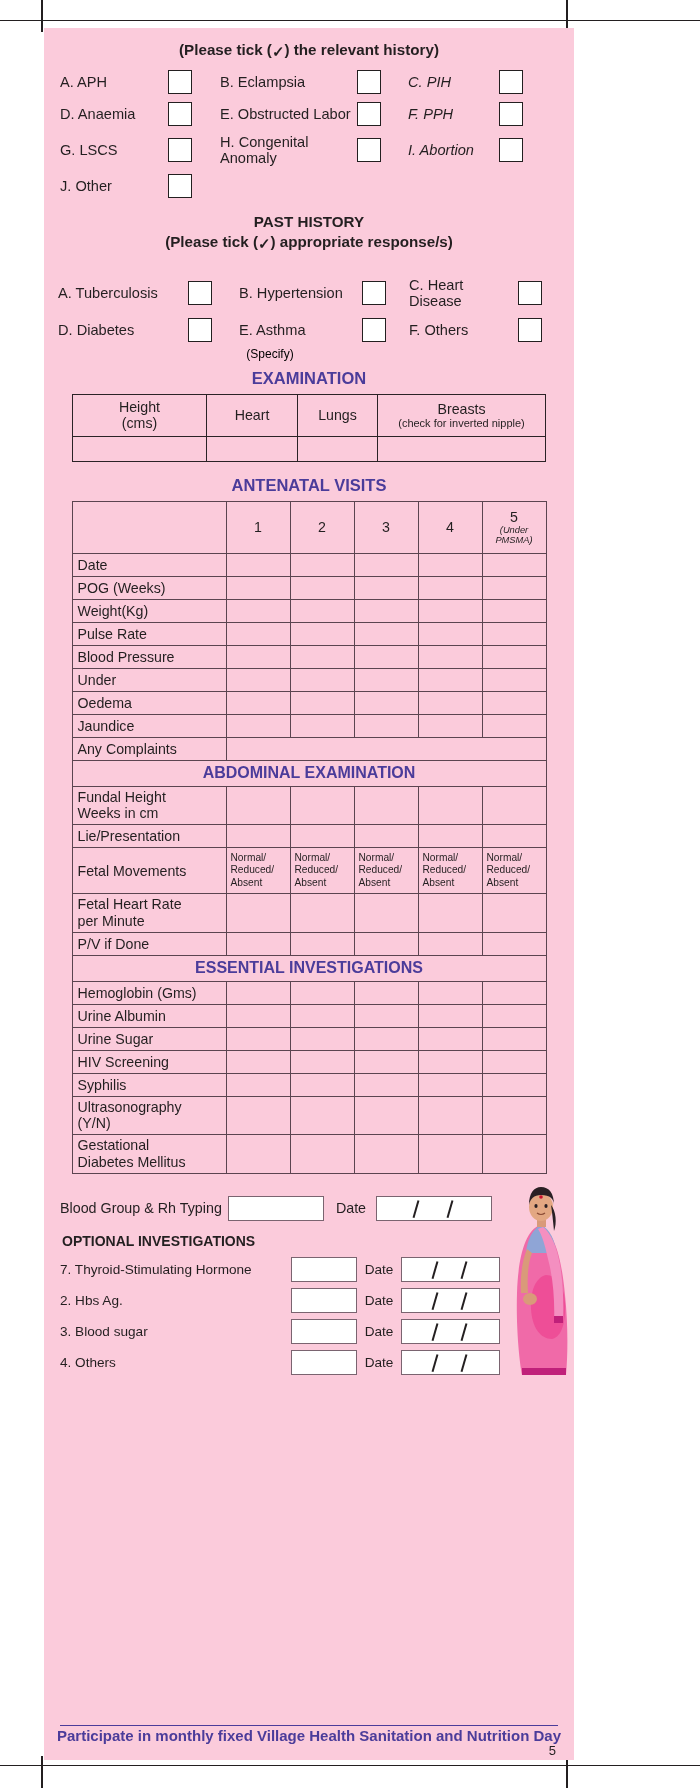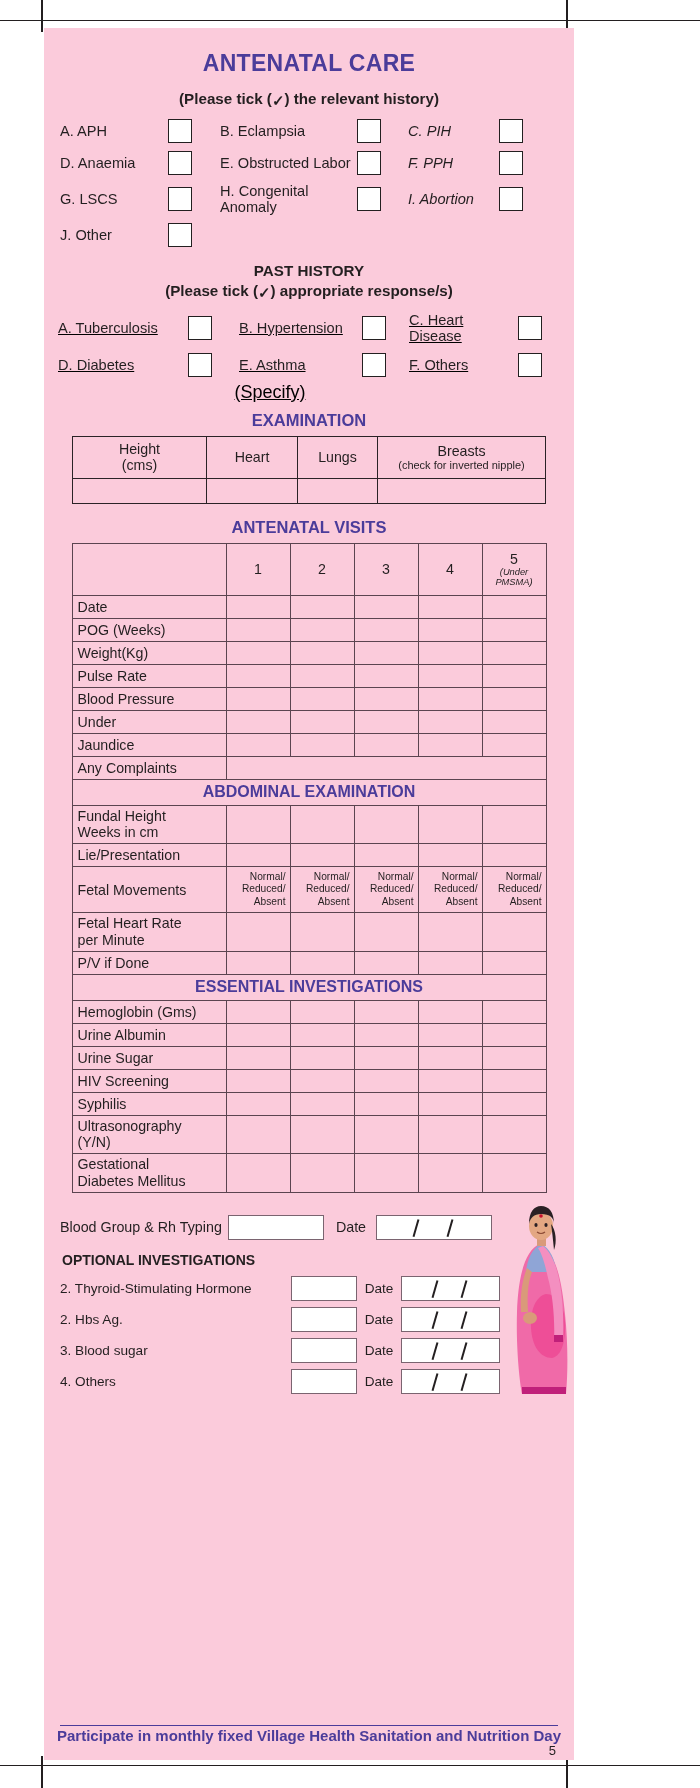--- a/index.html
+++ b/index.html
@@ -55,26 +55,26 @@
   .box.thin { border-width:1.4px; }
 
   
   .obgrid { padding:0 16px; margin-top:10px; }
   .obline { display:flex; align-items:center; font-size:14.6px; color:#231f20; margin-bottom:8px; }
   .c1 { width:108px; }
   .c2 { width:165px; padding-left:28px; }
   .c3 { width:118px; padding-left:27px;font-style:italic; }
 
   
-  .phgrid { padding:0 14px; margin-top:10px;text-decoration:underline; }
+  .phgrid { padding:0 14px; margin-top:24px; }
   .phline { display:flex; align-items:center; font-size:14.6px; color:#231f20; margin-bottom:9px; }
   .ph-a { width:130px; }
   .ph-b { width:150px; padding-left:27px; }
   .ph-c { width:132px; padding-left:23px; }
-  .specify { font-size:18px; text-align:center; margin-top:-4px; padding-right:78px; }
+  .specify { font-size:12px; text-align:center; margin-top:-4px; padding-right:78px; }
 
   .secttitle {
     text-align:center;
     color:#4b3c9a;
     font-weight:bold;
     font-size:16.5px;
     margin:8px 0 6px 0;
   }
 
   table.grid {
@@ -99,21 +99,21 @@
 
   table.visits td { height:23px; }
   table.visits td.rowlbl { text-align:left; padding-left:5px; }
   table.visits td.num { text-align:center; }
   table.visits .hdr { height:52px; vertical-align:middle; }
   table.visits .tiny { font-size:9.3px; line-height:1.08; display:block;font-style:italic; }
   table.visits td.sect {
     text-align:center; color:#4b3c9a; font-weight:bold; font-size:16px; height:26px;
   }
   table.visits td.two { height:37px; line-height:1.18; }
-  table.visits td.fm { font-size:10.2px; text-align:right; line-height:1.22; height:46px; }
+  table.visits td.fm { font-size:10.2px; text-align:left; line-height:1.22; height:46px; }
 
   
   .bottom { position:relative; padding:0 16px; margin-top:22px; }
   .bgline { display:flex; align-items:center; font-size:14.3px; color:#231f20; }
   .infield {
     background:#ffffff; border:1.4px solid #7a6470;
     height:25px;
   }
   .dateslot {
     background:#ffffff; border:1.4px solid #7a6470;
@@ -153,21 +153,20 @@
 
 <div class="cropmark cm-tl-v"></div>
 <div class="cropmark cm-tr-v"></div>
 <div class="cropmark cm-bl-v"></div>
 <div class="cropmark cm-br-v"></div>
 <div class="cropmark cm-top-h"></div>
 <div class="cropmark cm-bot-h"></div>
 
 <div class="page">
 
-  <h1 class="title">ANTENATAL CARE</h1>
 
   <div class="sub1">
     <div>
       <span>(Please tick (</span><span class="tickglyph">✓</span><span>) the relevant history)</span>
     </div>
   </div>
 
   <div class="obgrid">
     <div class="obline">
       <span class="c1">A. APH</span>
@@ -320,20 +319,28 @@
         </tr>
     <tr>
           <td class="rowlbl">Under</td>
           <td></td>
           <td></td>
           <td></td>
           <td></td>
           <td></td>
         </tr>
     <tr>
+          <td class="rowlbl">Oedema</td>
+          <td></td>
+          <td></td>
+          <td></td>
+          <td></td>
+          <td></td>
+        </tr>
+    <tr>
           <td class="rowlbl">Jaundice</td>
           <td></td>
           <td></td>
           <td></td>
           <td></td>
           <td></td>
         </tr>
     <tr>
           <td class="rowlbl">Any Complaints</td>
           <td colspan="5"></td>
@@ -464,21 +471,21 @@
     <div class="bgline">
       <span>Blood Group &amp; Rh Typing</span>
       <span class="infield" style="width:96px; margin-left:6px;"></span>
       <span style="margin-left:12px;">Date</span>
       <span class="dateslot" style="width:116px; margin-left:10px;"></span>
     </div>
 
     <div class="opttitle">OPTIONAL INVESTIGATIONS</div>
 
     <div class="optrow">
-      <span class="optlbl">2. Thyroid-Stimulating Hormone</span>
+      <span class="optlbl">7. Thyroid-Stimulating Hormone</span>
       <span class="infield optbox"></span>
       <span class="optdatelbl">Date</span>
       <span class="dateslot optdate"></span>
     </div>
     <div class="optrow">
       <span class="optlbl">2. Hbs Ag.</span>
       <span class="infield optbox"></span>
       <span class="optdatelbl">Date</span>
       <span class="dateslot optdate"></span>
     </div>

